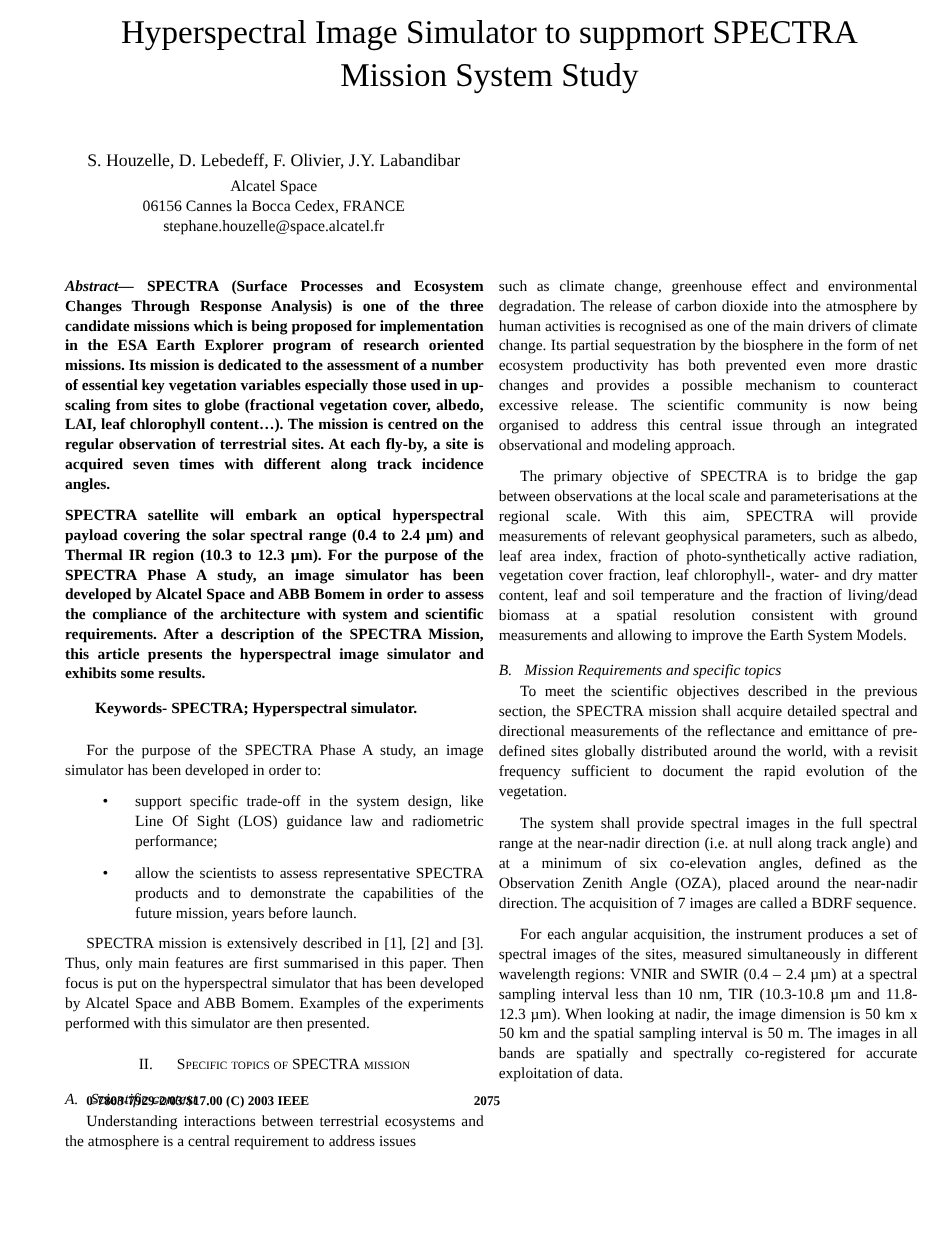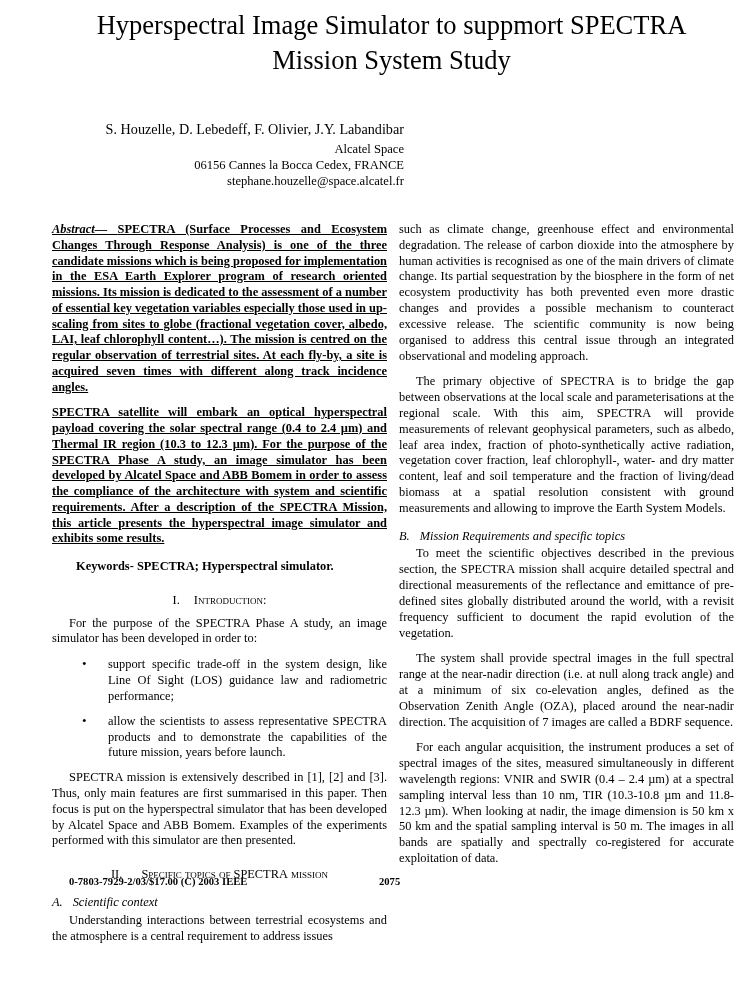--- a/index.html
+++ b/index.html
@@ -39,21 +39,21 @@
 
   
   .authors {
     position: absolute;
     top: 120px;
     width: 755px;
     height: 80px;
   }
   .author-col {
     position: absolute;
-    text-align: right;
+    text-align: center;
     font-size: 12.6px;
     line-height: 1.30;
     font-family: Liberation Serif, serif;
   }
   .author-col.left  { left: 20px;  width: 370px; }
   .author-col.right { left: 395px; width: 340px; }
   .author-names {
     font-size: 14.2px;
     line-height: 1.38;
     margin-bottom: 1px;
@@ -78,21 +78,20 @@
     text-align: justify;
   }
   p.noindent { text-indent: 0; }
 
   .abstract {
     font-weight: bold;
     text-indent: 0;
     text-align: justify;
     margin-bottom: 10px;
     line-height: 1.27;
-    text-decoration: underline;
   }
   .abstract .lead {
     font-style: italic;
     font-weight: bold;
   }
   .keywords {
     font-weight: bold;
     text-indent: 0;
     margin: 12px 0 18px 24px;
   }
@@ -185,21 +184,20 @@
   </div>
 
   <div class="col left">
 
     <p class="abstract"><span class="lead">Abstract—</span> <span>SPECTRA (Surface Processes and Ecosystem Changes Through Response Analysis) is one of the three candidate missions which is being proposed for implementation in the ESA Earth Explorer program of research oriented missions. Its mission is dedicated to the assessment of a number of essential key vegetation variables especially those used in up-scaling from sites to globe (fractional vegetation cover, albedo, LAI, leaf chlorophyll content…). The mission is centred on the regular observation of terrestrial sites. At each fly-by, a site is acquired seven times with different along track incidence angles.</span></p>
 
     <p class="abstract">SPECTRA satellite will embark an optical hyperspectral payload covering the solar spectral range (0.4 to 2.4 µm) and Thermal IR region (10.3 to 12.3 µm). For the purpose of the SPECTRA Phase A study, an image simulator has been developed by Alcatel Space and ABB Bomem in order to assess the compliance of the architecture with system and scientific requirements. After a description of the SPECTRA Mission, this article presents the hyperspectral image simulator and exhibits some results.</p>
 
     <p class="keywords">Keywords- SPECTRA; Hyperspectral simulator.</p>
 
-    <p class="sec-head"><span class="numeral">I.</span><span class="sc">Introduction:</span></p>
 
     <p>For the purpose of the SPECTRA Phase A study, an image simulator has been developed in order to:</p>
 
     <ul class="bullets">
       <li><span class="dot">•</span><span>support specific trade-off in the system design, like Line Of Sight (LOS) guidance law and radiometric performance;</span></li>
       <li><span class="dot">•</span><span>allow the scientists to assess representative SPECTRA products and to demonstrate the capabilities of the future mission, years before launch.</span></li>
     </ul>
 
     <p>SPECTRA mission is extensively described in [1], [2] and [3]. Thus, only main features are first summarised in this paper. Then focus is put on the hyperspectral simulator that has been developed by Alcatel Space and ABB Bomem. Examples of the experiments performed with this simulator are then presented.</p>
 

